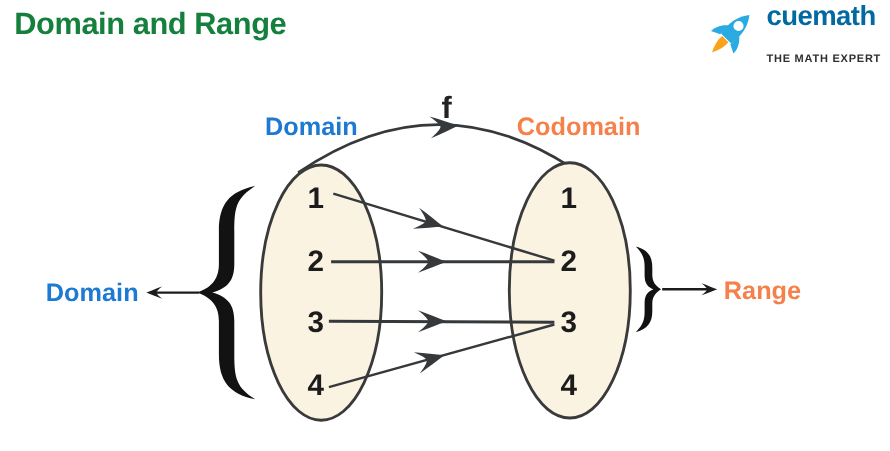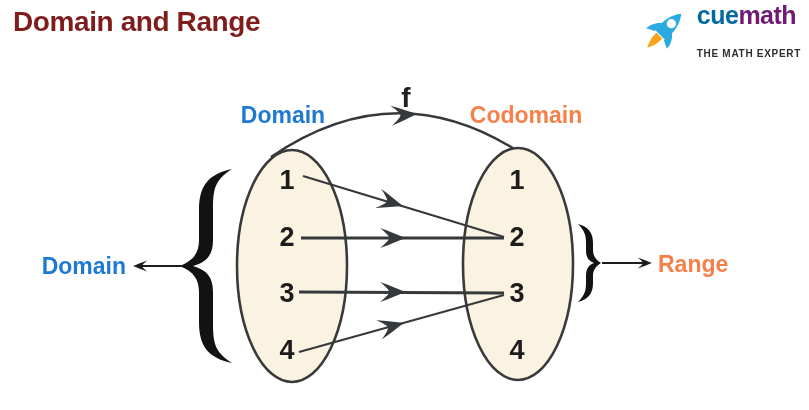--- a/index.html
+++ b/index.html
@@ -2,27 +2,27 @@
 <html><head>
 <meta charset="utf-8">
 <style>
   html,body{margin:0;padding:0;}
   body{
     width:809px;height:410px;position:relative;background:#ffffff;
     font-family:"Liberation Sans", sans-serif;overflow:hidden;
   }
   .page-title{
     position:absolute;left:13px;top:6px;margin:0;
-    font-size:28px;font-weight:700;letter-spacing:-0.4px;color:#7f1d1d;
+    font-size:28px;font-weight:700;letter-spacing:-0.4px;color:#15803d;
   }
   .logo{position:absolute;top:3px;right:8px;display:flex;align-items:center;gap:3px;}
   .logo-text{display:flex;flex-direction:column;}
   .brand{font-size:25px;font-weight:700;letter-spacing:-0.5px;line-height:1;}
   .brand-cue{color:#0369a1;}
-  .brand-math{color:#701a75;}
+  .brand-math{color:#0369a1;}
   .tagline{font-size:10px;font-weight:700;letter-spacing:0.7px;color:#2E2E2E;margin-top:20px;}
   .diagram{position:absolute;left:0;top:0;}
   text{font-family:"Liberation Sans", sans-serif;}
   .set-label{font-size:23px;font-weight:600;}
   .fn-label{font-size:28px;font-weight:700;fill:#222222;}
   .num{font-size:27px;font-weight:700;fill:#1C1C1C;}
 </style>
 </head>
 <body>
 

